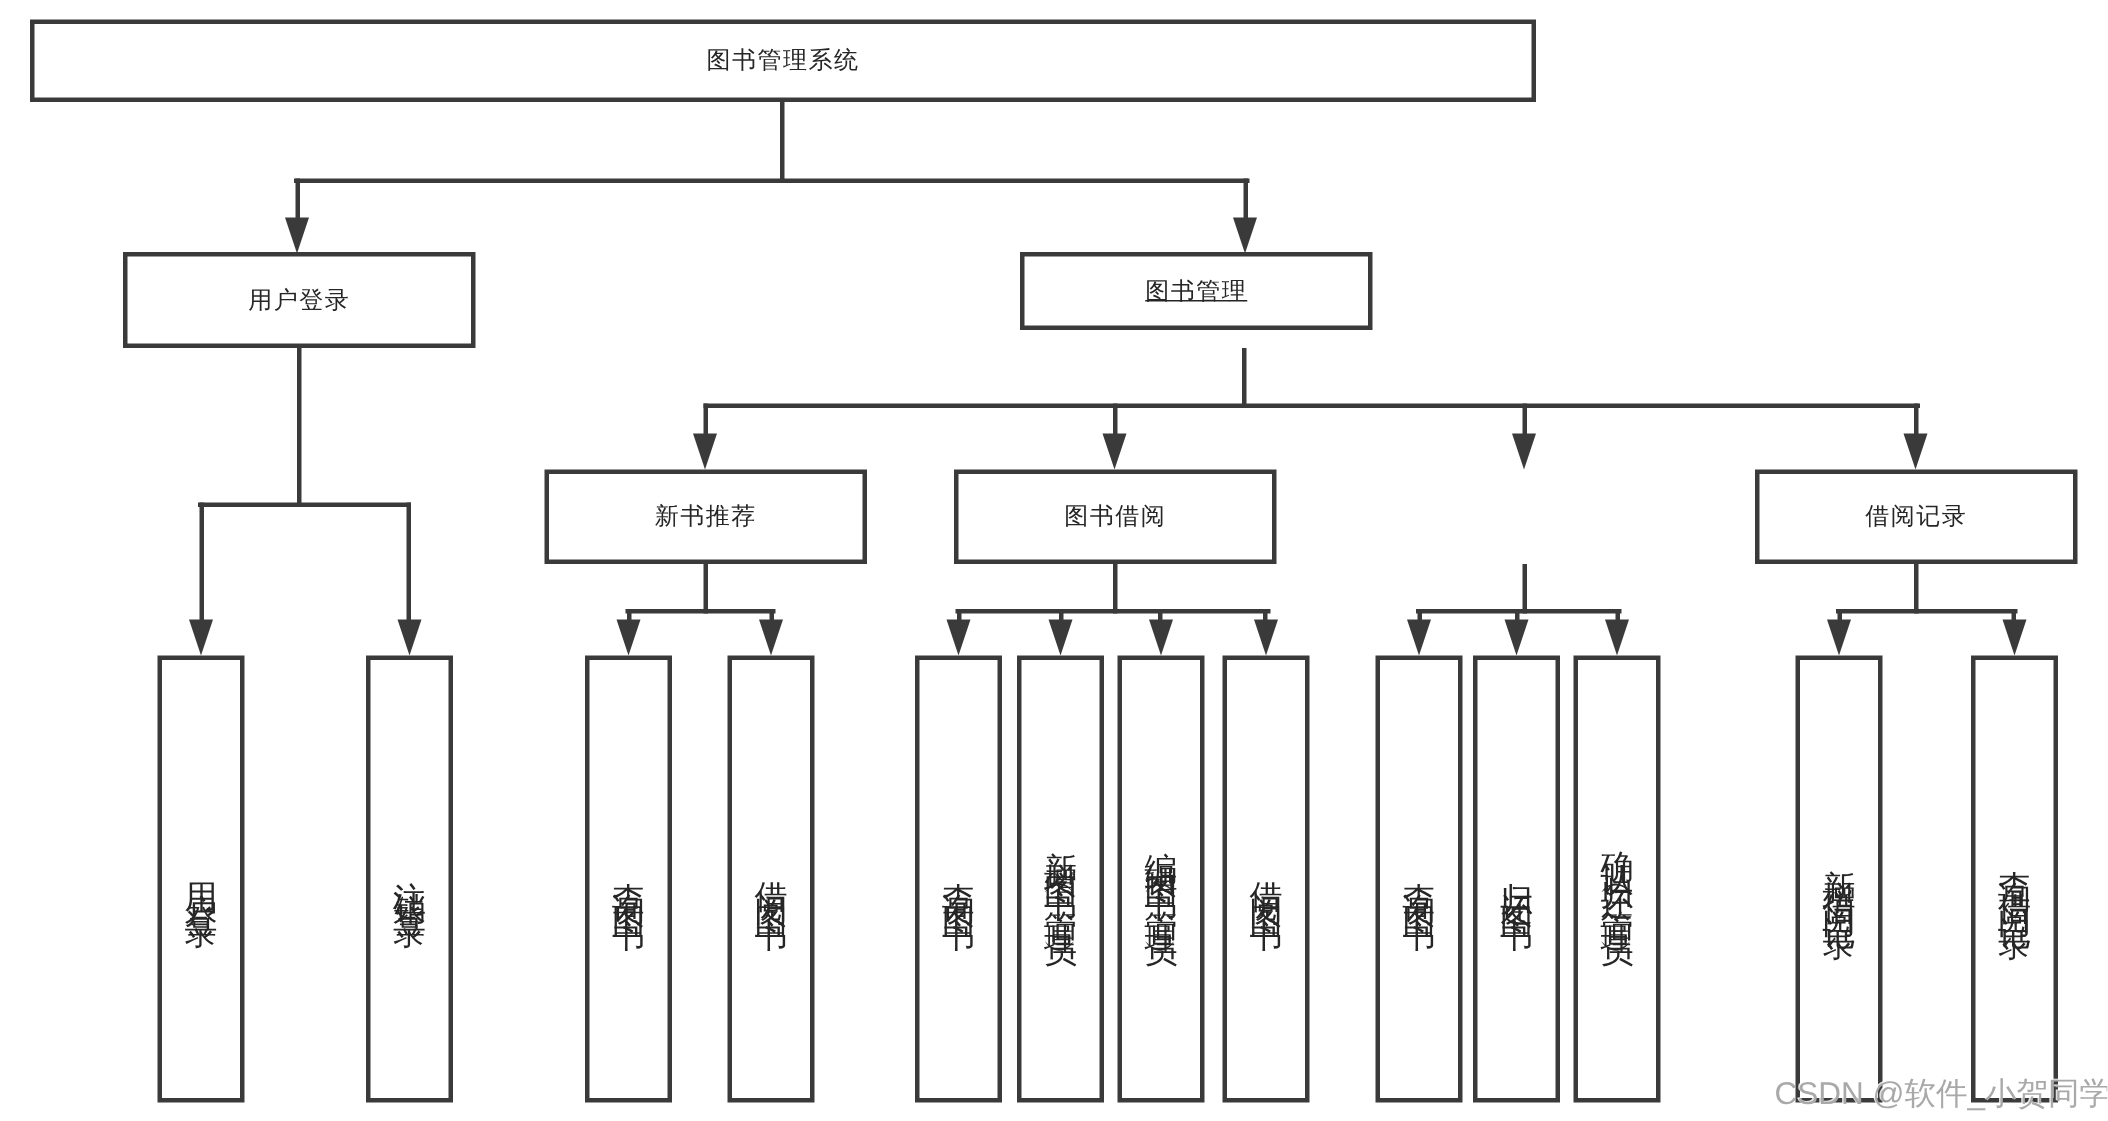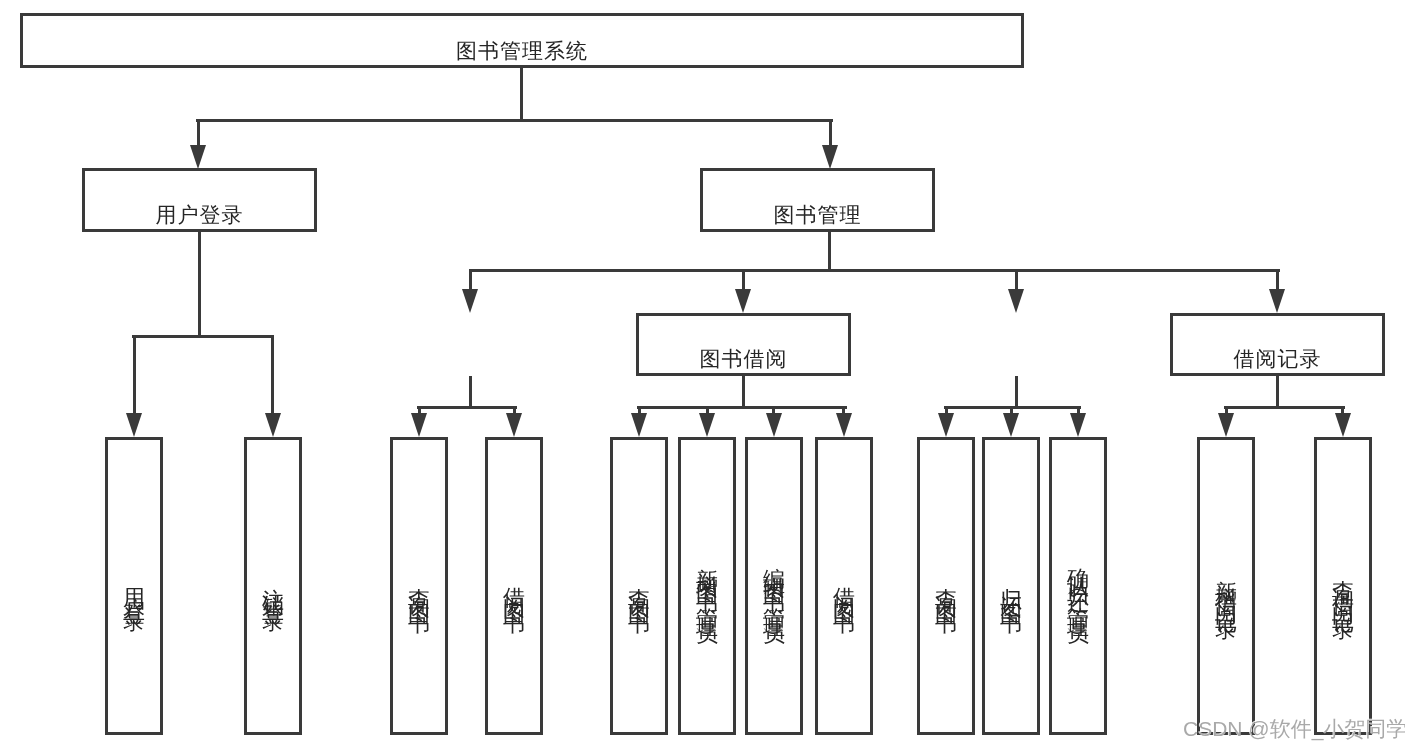--- a/index.html
+++ b/index.html
@@ -15,22 +15,22 @@
     background:var(--bg);
     font-family:"Liberation Sans","DejaVu Sans",sans-serif;
     color:var(--text);
     overflow:hidden;
   }
   .box{
     position:absolute;
     box-sizing:border-box;
     border:3px solid var(--line);
     background:#fff;
-    display:flex;align-items:flex-end;justify-content:center;
-    font-size:21px;
+    display:flex;align-items:center;justify-content:center;
+    font-size:16px;
     letter-spacing:1px;
     color:var(--text);
     z-index:2;
   }
   .leaf{
     position:absolute;
     box-sizing:border-box;
     border:3px solid var(--line);
     background:#fff;
     display:flex;align-items:center;justify-content:center;
@@ -75,21 +75,21 @@
   <div class="vline" style="left:520px;top:66px;height:56px;"></div>
   <div class="hline" style="left:196px;top:119px;width:637px;"></div>
   <div class="vline" style="left:197px;top:119px;height:30px;"></div>
   <div class="arrow" style="left:190px;top:145px;"></div>
   <div class="vline" style="left:829px;top:119px;height:30px;"></div>
   <div class="arrow" style="left:822px;top:145px;"></div>
 
   <div class="box" style="left:82px;top:168px;width:235px;height:64px;">
     <span>用户登录</span>
   </div>
-  <div class="box" style="left:700px;top:168px;width:235px;height:64px;">
+  <div class="box" style="left:680px;top:168px;width:235px;height:52px;text-decoration:underline;">
     <span>图书管理</span>
   </div>
 
   <div class="vline" style="left:198px;top:232px;height:106px;"></div>
   <div class="hline" style="left:132px;top:335px;width:142px;"></div>
   <div class="vline" style="left:133px;top:335px;height:82px;"></div>
   <div class="arrow" style="left:126px;top:413px;"></div>
   <div class="vline" style="left:271px;top:335px;height:82px;"></div>
   <div class="arrow" style="left:265px;top:413px;"></div>
 
@@ -97,20 +97,23 @@
   <div class="hline" style="left:469px;top:269px;width:811px;"></div>
   <div class="vline" style="left:469px;top:269px;height:24px;"></div>
   <div class="arrow" style="left:462px;top:289px;"></div>
   <div class="vline" style="left:742px;top:269px;height:24px;"></div>
   <div class="arrow" style="left:735px;top:289px;"></div>
   <div class="vline" style="left:1015px;top:269px;height:24px;"></div>
   <div class="arrow" style="left:1008px;top:289px;"></div>
   <div class="vline" style="left:1276px;top:269px;height:24px;"></div>
   <div class="arrow" style="left:1269px;top:289px;"></div>
 
+  <div class="box" style="left:363px;top:313px;width:215px;height:63px;">
+    <span>新书推荐</span>
+  </div>
   <div class="box" style="left:636px;top:313px;width:215px;height:63px;">
     <span>图书借阅</span>
   </div>
   <div class="box" style="left:1170px;top:313px;width:215px;height:63px;">
     <span>借阅记录</span>
   </div>
 
   <div class="vline" style="left:469px;top:376px;height:33px;"></div>
   <div class="hline" style="left:417px;top:406px;width:100px;"></div>
   <div class="vline" style="left:418px;top:406px;height:10px;"></div>

